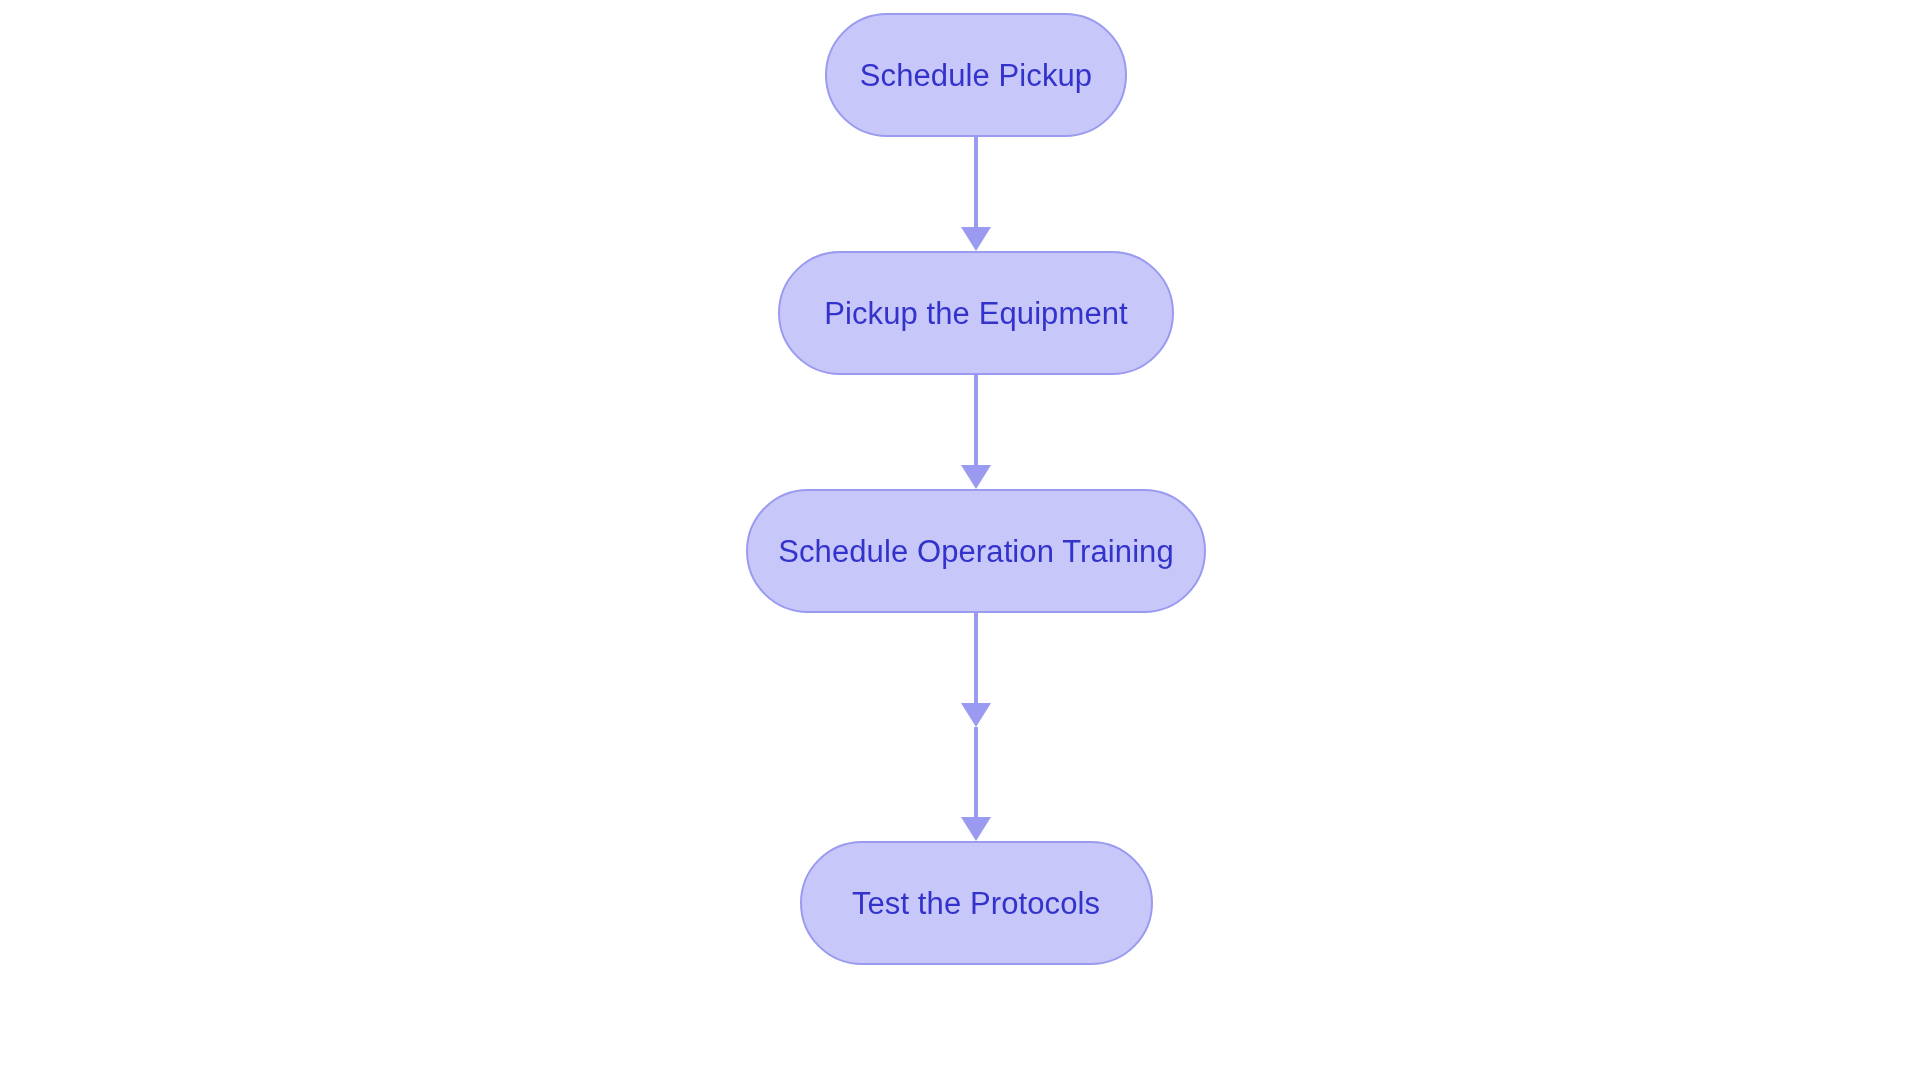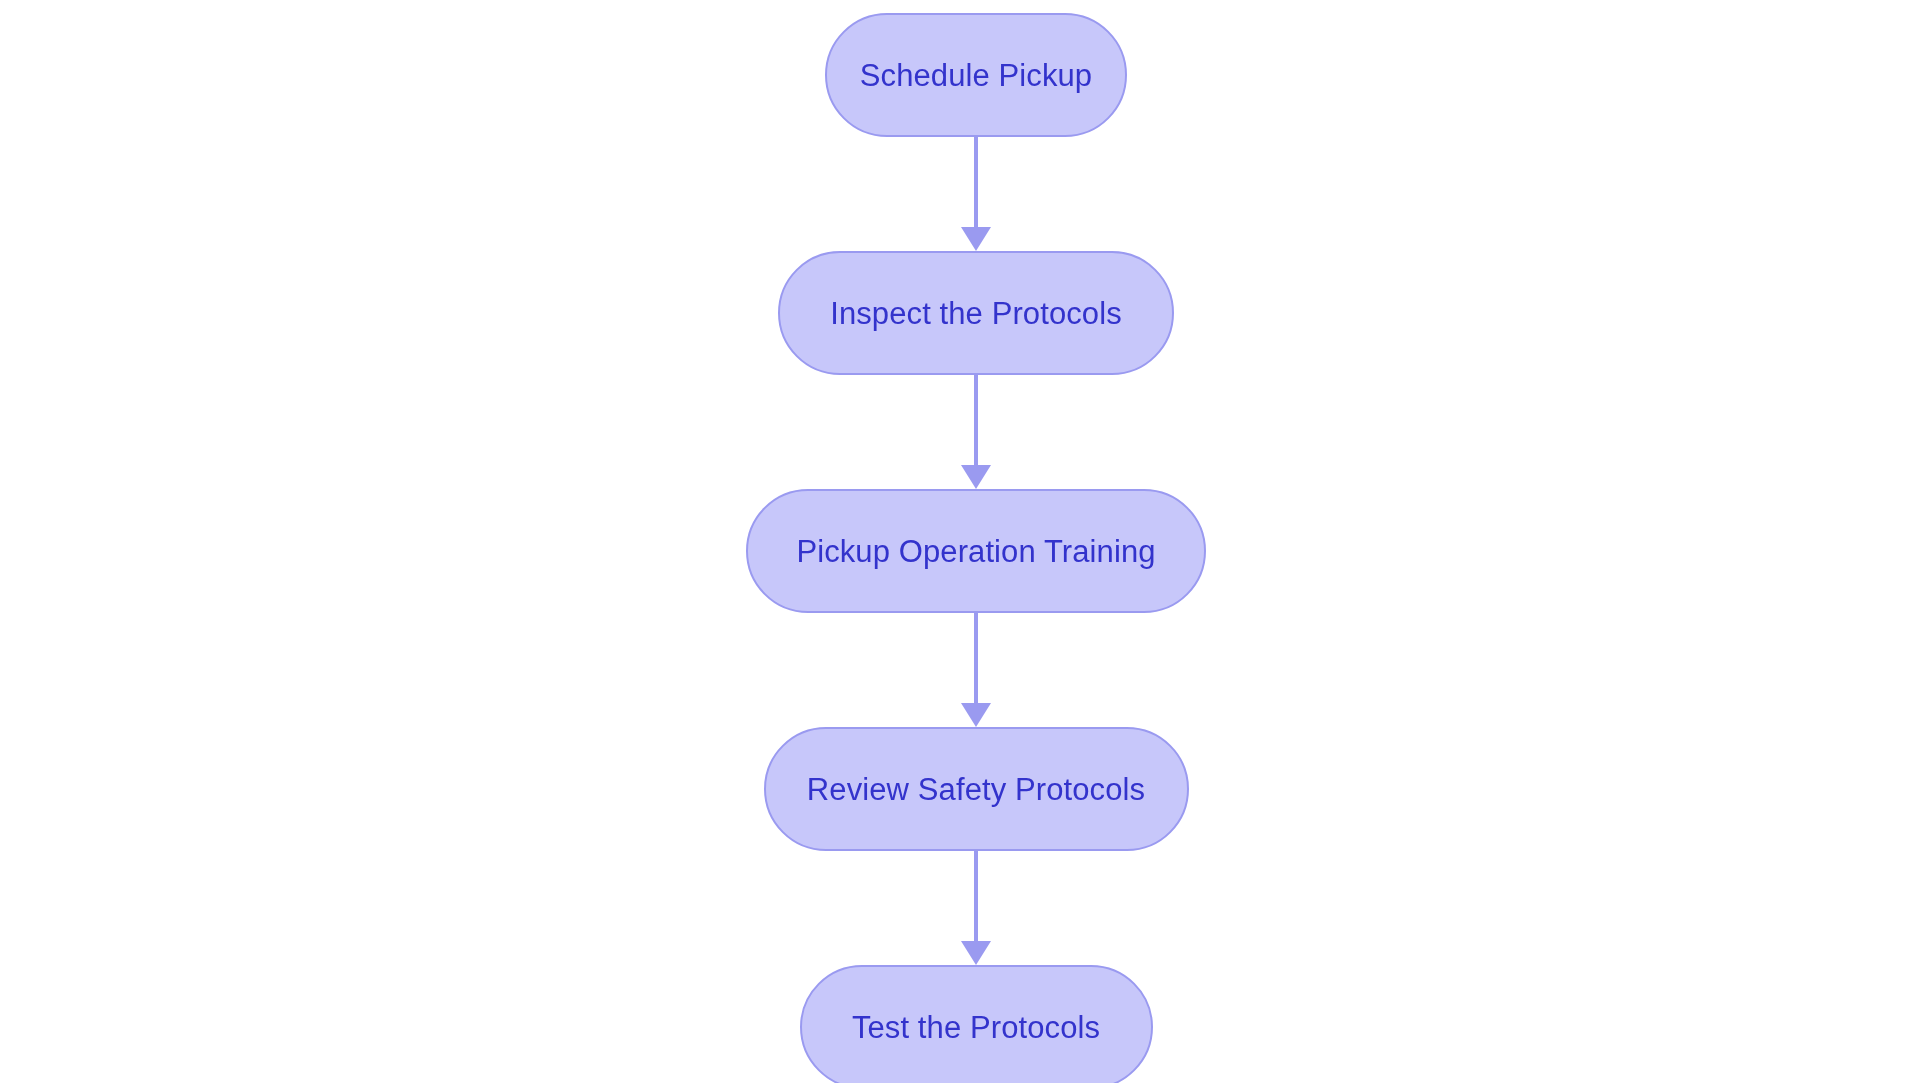--- a/index.html
+++ b/index.html
@@ -106,40 +106,37 @@
     <div class="flow-node node-w-1">
       <span class="node-label">Schedule Pickup</span>
     </div>
 
     <div class="flow-connector">
       <div class="connector-line"></div>
       <div class="connector-arrowhead"></div>
     </div>
 
     <div class="flow-node node-w-2">
-      <span class="node-label">Inspect the Protocols</span>
+      <span class="node-label">Pickup the Equipment</span>
     </div>
 
     <div class="flow-connector">
       <div class="connector-line"></div>
       <div class="connector-arrowhead"></div>
     </div>
 
     <div class="flow-node node-w-3">
-      <span class="node-label">Pickup Operation Training</span>
+      <span class="node-label">Schedule Operation Training</span>
     </div>
 
     <div class="flow-connector">
       <div class="connector-line"></div>
       <div class="connector-arrowhead"></div>
     </div>
 
-    <div class="flow-node node-w-4">
-      <span class="node-label">Review Safety Protocols</span>
-    </div>
 
     <div class="flow-connector">
       <div class="connector-line"></div>
       <div class="connector-arrowhead"></div>
     </div>
 
     <div class="flow-node node-w-5">
       <span class="node-label">Test the Protocols</span>
     </div>
 

